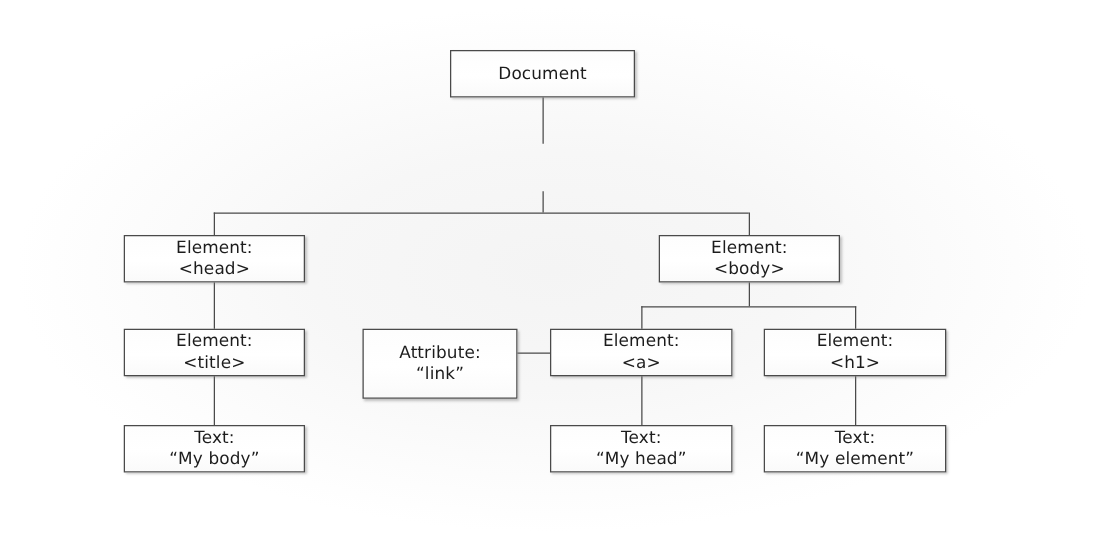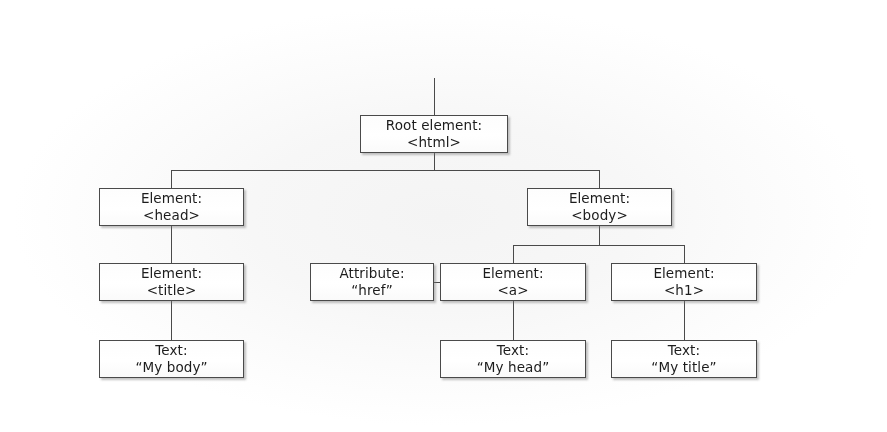--- a/index.html
+++ b/index.html
@@ -66,44 +66,43 @@
   <div class="line h" style="left:513px; top:245px; width:172px;"></div>
   <div class="line v" style="left:513px; top:245px; height:18px;"></div>
   <div class="line v" style="left:684px; top:245px; height:18px;"></div>
 
   <div class="line h" style="left:414px; top:282px; width:26px;"></div>
 
   <div class="line v" style="left:513px; top:301px; height:39px;"></div>
 
   <div class="line v" style="left:684px; top:301px; height:39px;"></div>
 
+  <div class="node" style="left:360px; top:40px; width:148px; height:38px;">
+    <span class="l1">Document</span>
+  </div>
 
-  <div class="node" style="left:360px; top:115px; width:148px; height:38px;">
-    <span class="l1">Root element:</span>
-    <span class="l2">&lt;html&gt;</span>
-  </div>
 
   <div class="node" style="left:99px; top:188px; width:145px; height:38px;">
     <span class="l1">Element:</span>
     <span class="l2">&lt;head&gt;</span>
   </div>
 
   <div class="node" style="left:527px; top:188px; width:145px; height:38px;">
     <span class="l1">Element:</span>
     <span class="l2">&lt;body&gt;</span>
   </div>
 
   <div class="node" style="left:99px; top:263px; width:145px; height:38px;">
     <span class="l1">Element:</span>
     <span class="l2">&lt;title&gt;</span>
   </div>
 
-  <div class="node" style="left:290px; top:263px; width:124px; height:38px;margin-left:20px;">
+  <div class="node" style="left:290px; top:263px; width:124px; height:56px;">
     <span class="l1">Attribute:</span>
-    <span class="l2">“href”</span>
+    <span class="l2">“link”</span>
   </div>
 
   <div class="node" style="left:440px; top:263px; width:146px; height:38px;">
     <span class="l1">Element:</span>
     <span class="l2">&lt;a&gt;</span>
   </div>
 
   <div class="node" style="left:611px; top:263px; width:146px; height:38px;">
     <span class="l1">Element:</span>
     <span class="l2">&lt;h1&gt;</span>
@@ -114,16 +113,16 @@
     <span class="l2">“My body”</span>
   </div>
 
   <div class="node" style="left:440px; top:340px; width:146px; height:38px;">
     <span class="l1">Text:</span>
     <span class="l2">“My head”</span>
   </div>
 
   <div class="node" style="left:611px; top:340px; width:146px; height:38px;">
     <span class="l1">Text:</span>
-    <span class="l2">“My title”</span>
+    <span class="l2">“My element”</span>
   </div>
 
 </div>
 
 </body></html>

